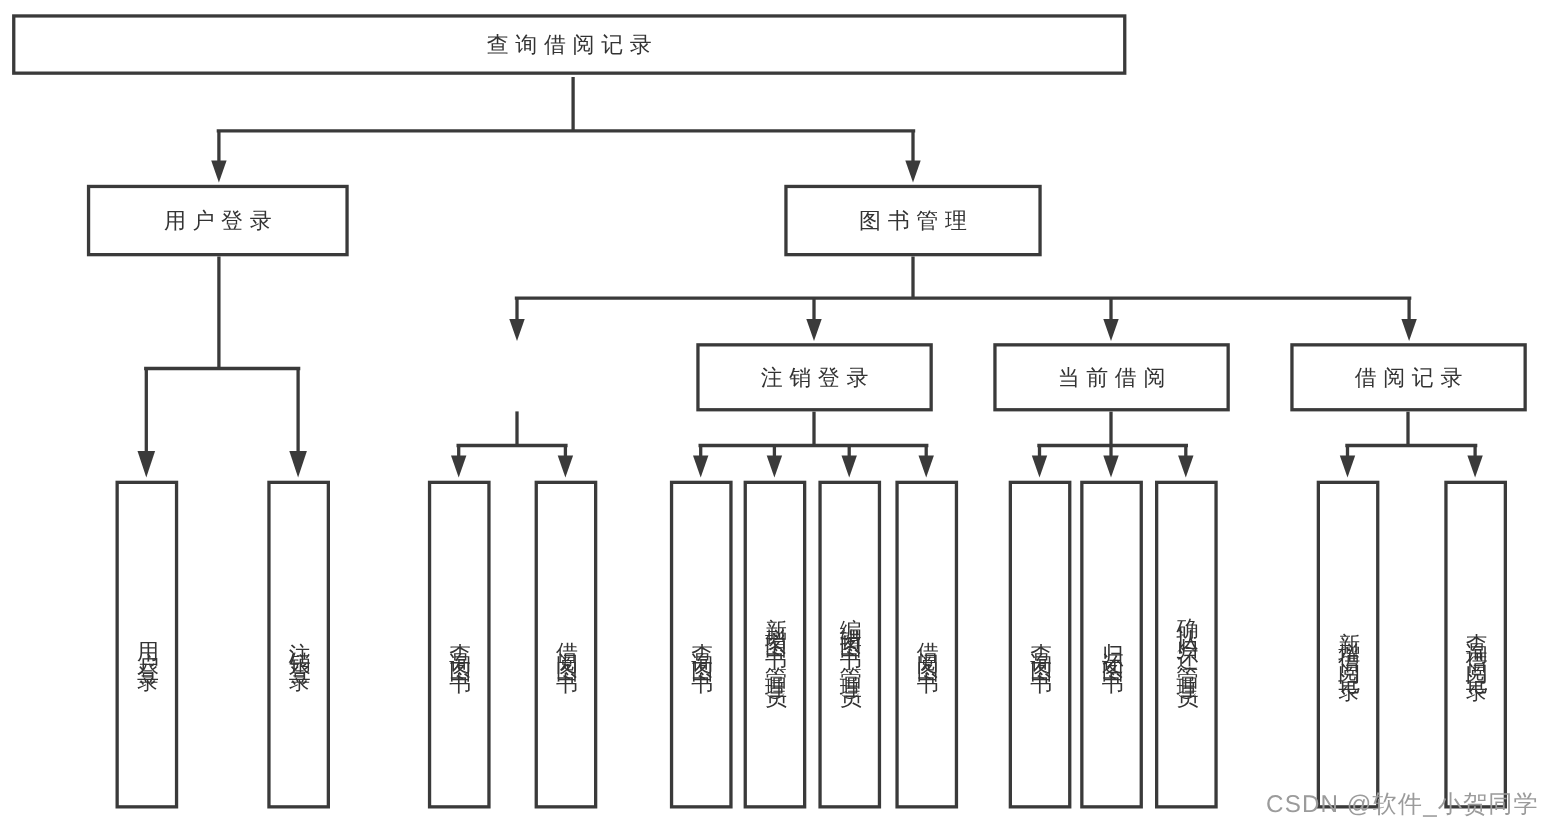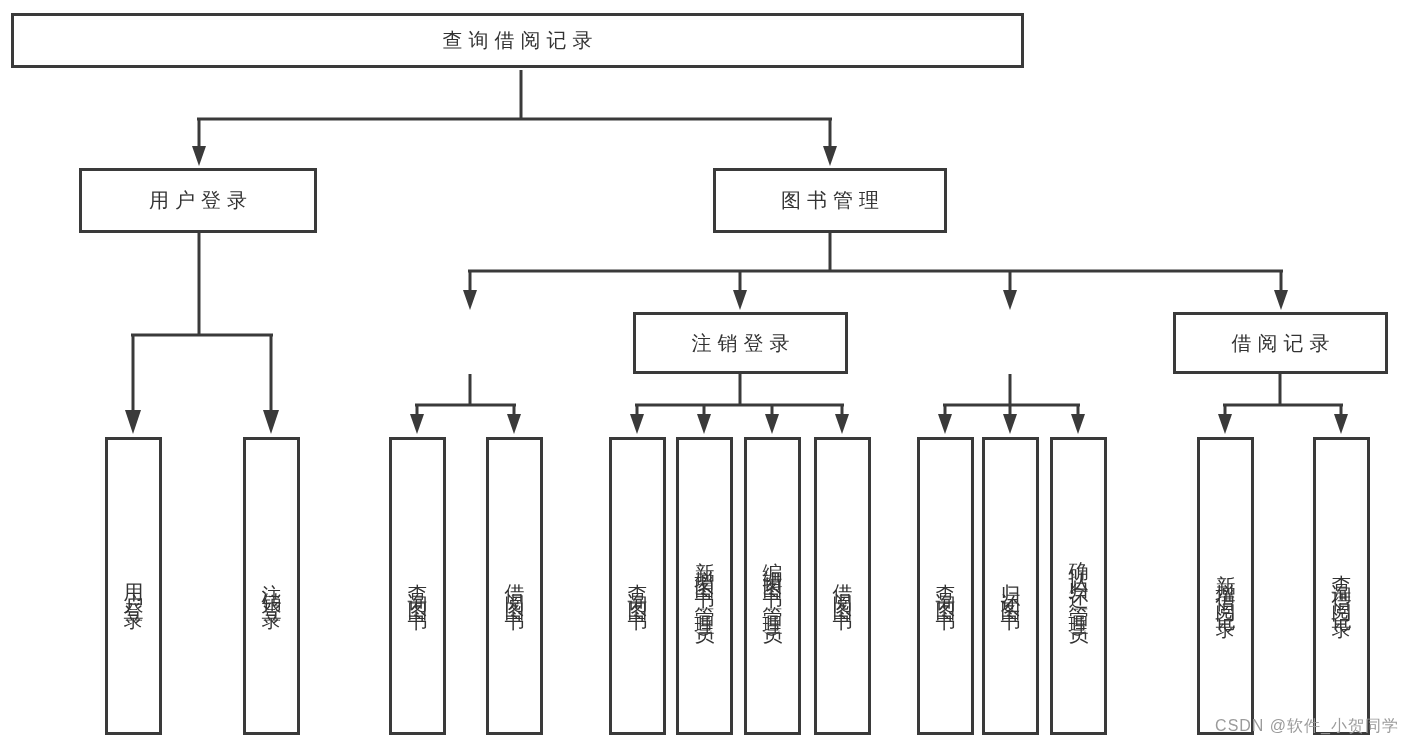--- a/index.html
+++ b/index.html
@@ -45,21 +45,21 @@
     left: 0; top: 0;
     width: 1405px; height: 747px;
     pointer-events: none;
   }
   #wires line { stroke: #3a3a3a; stroke-width: 3; }
   #wires polygon { fill: #3a3a3a; }
   .watermark {
     position: absolute;
     top: 716px;
     right: 6px;
-    font-size: 16px;
+    font-size: 22px;
     letter-spacing: 1px;
     color: #9b9b9b;
     white-space: nowrap;
   }
 </style>
 </head>
 <body>
 
 <div id="canvas">
 
@@ -146,20 +146,23 @@
   <div class="node" style="left:79px; top:168px; width:238px; height:65px;">
     <span class="hlabel">用户登录</span>
   </div>
   <div class="node" style="left:713px; top:168px; width:234px; height:65px;">
     <span class="hlabel">图书管理</span>
   </div>
 
   <div class="node" style="left:633px; top:312px; width:215px; height:62px;">
     <span class="hlabel">注销登录</span>
   </div>
+  <div class="node" style="left:903px; top:312px; width:215px; height:62px;">
+    <span class="hlabel">当前借阅</span>
+  </div>
   <div class="node" style="left:1173px; top:312px; width:215px; height:62px;text-align:center;">
     <span class="hlabel">借阅记录</span>
   </div>
 
   <div class="node leaf" style="left:105px;">
     <span class="vtext">用户登录</span>
   </div>
   <div class="node leaf" style="left:243px;">
     <span class="vtext">注销登录</span>
   </div>

